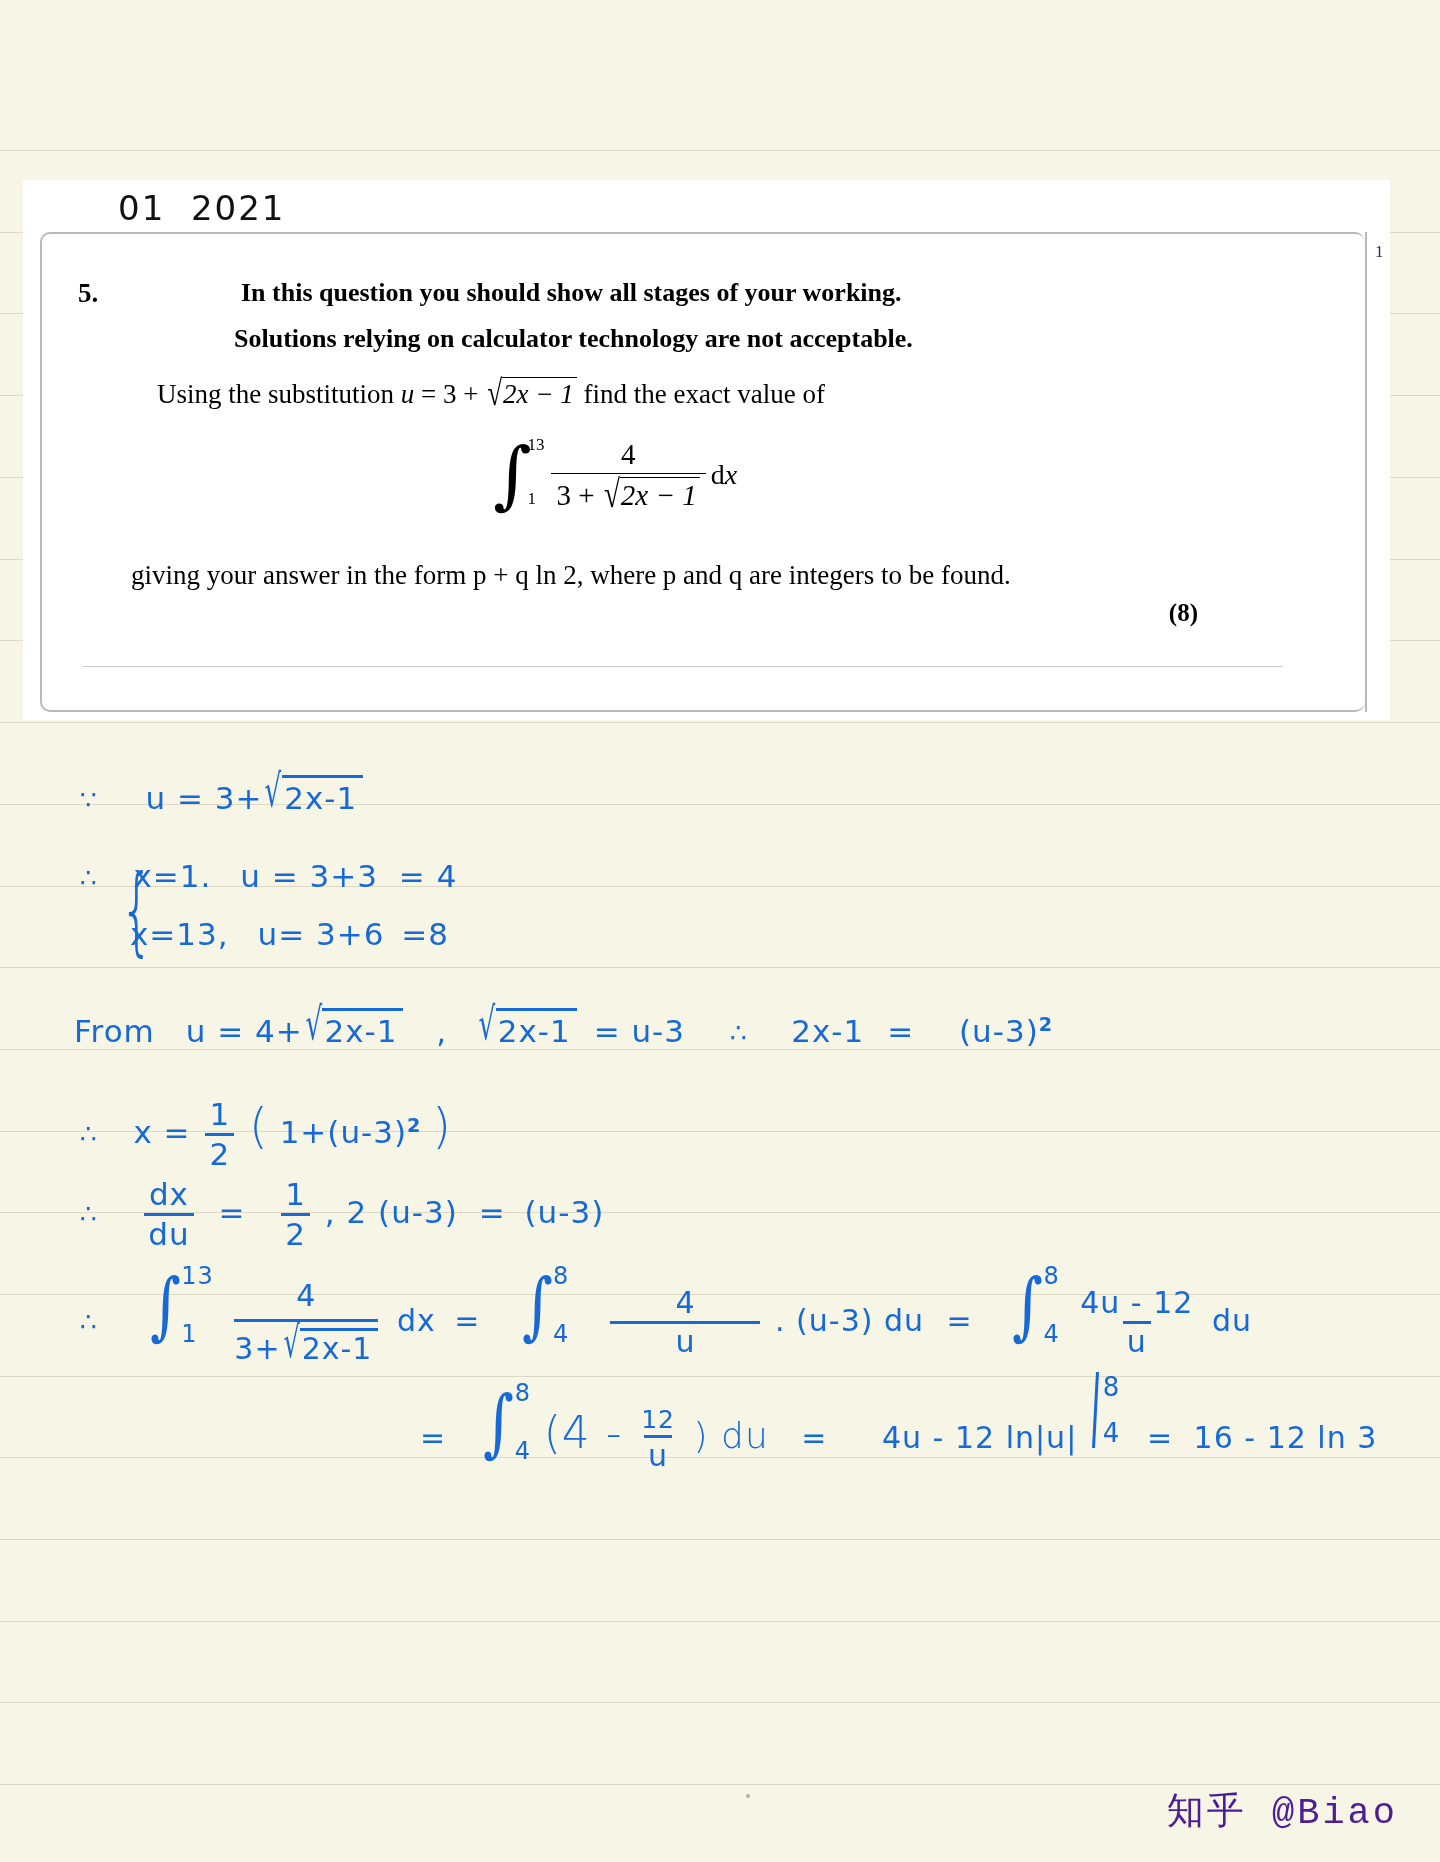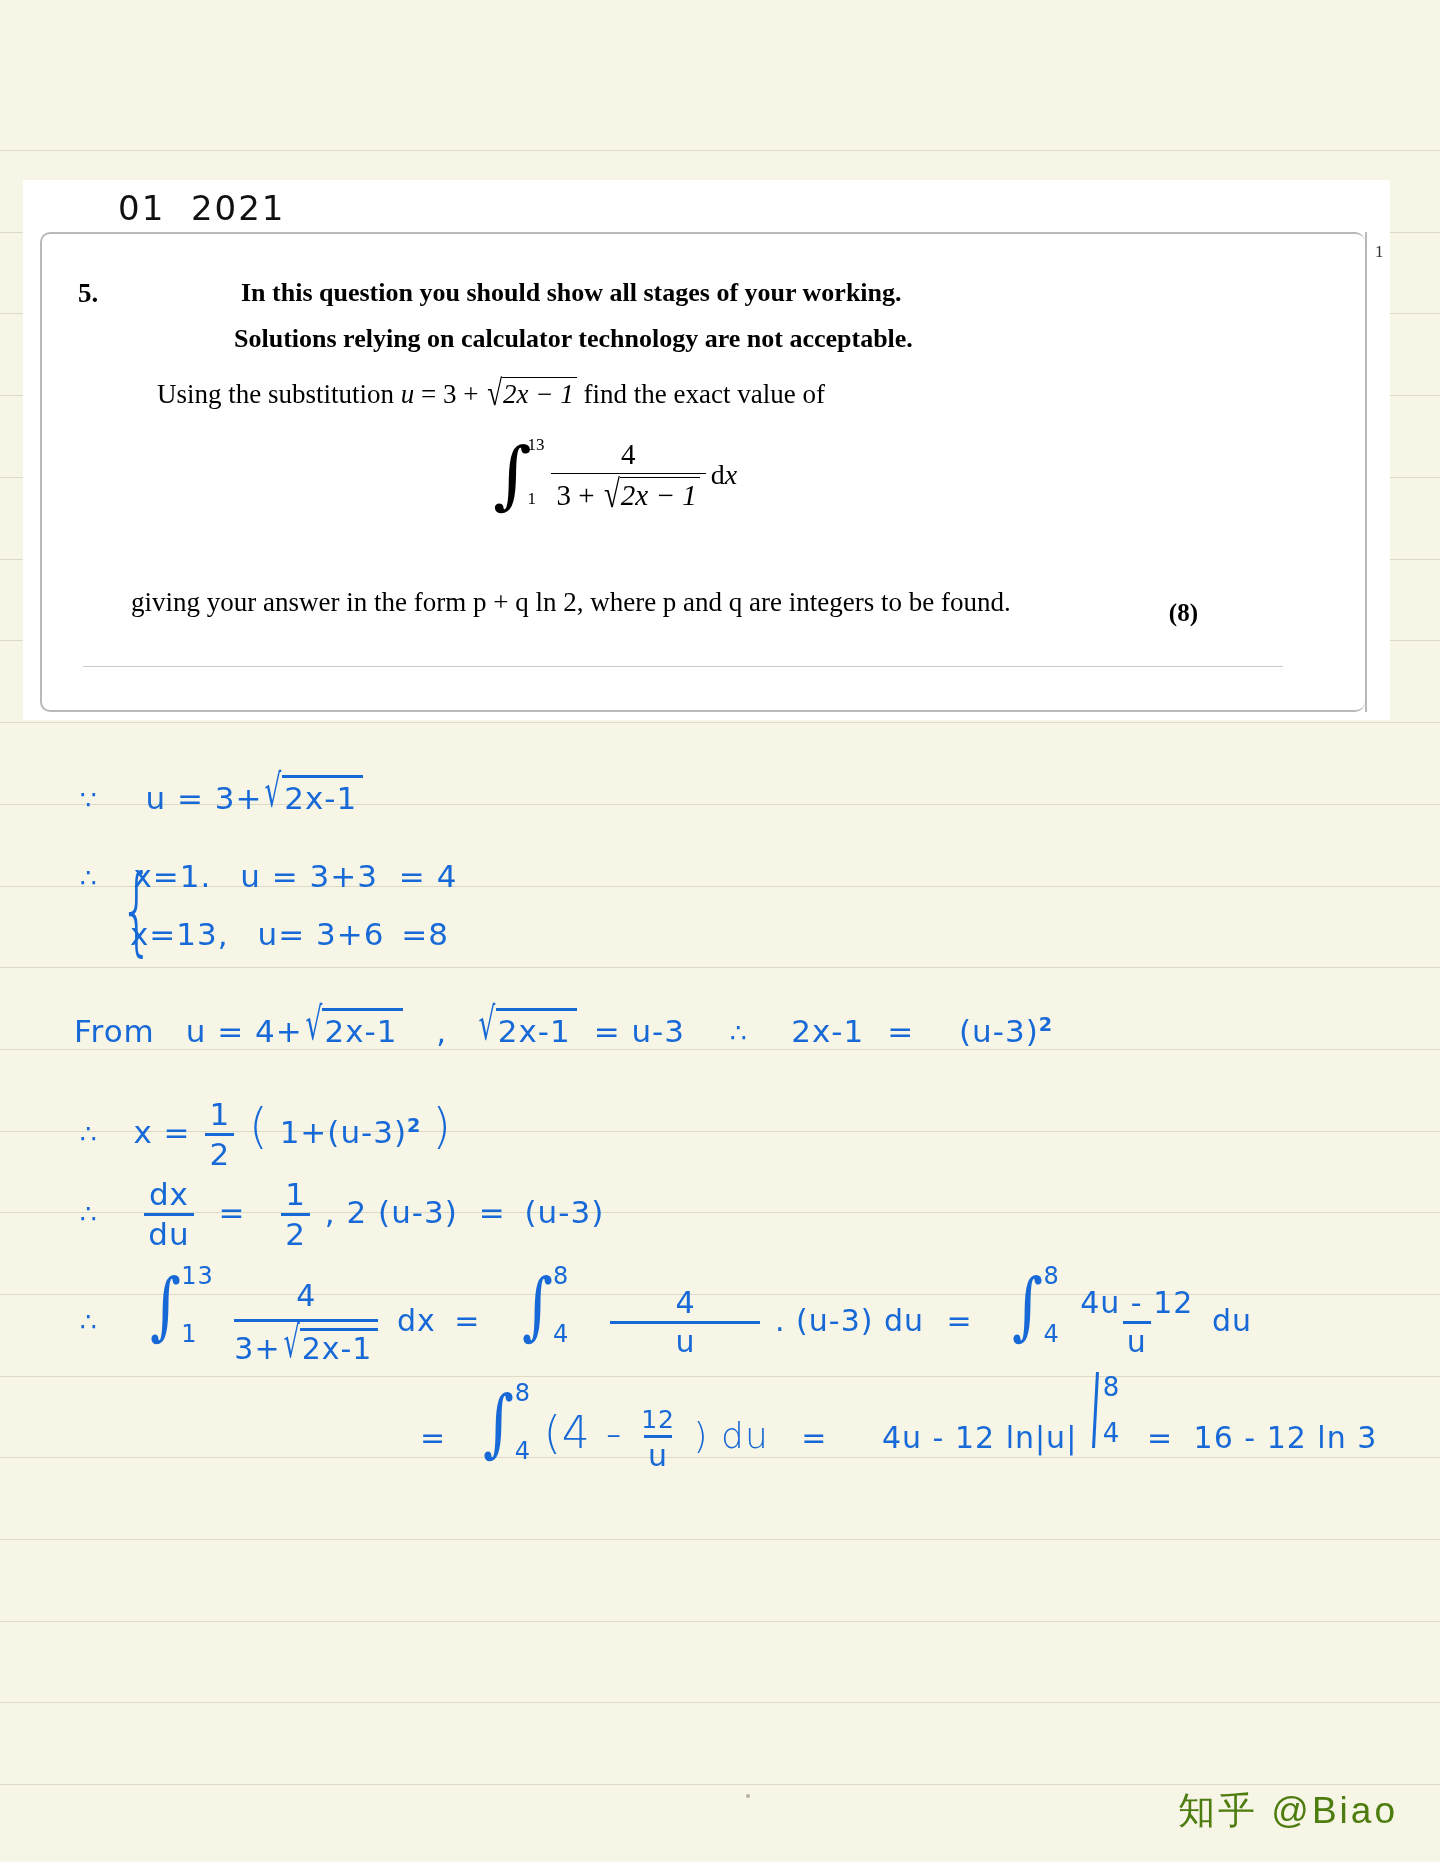--- a/index.html
+++ b/index.html
@@ -96,21 +96,21 @@
   #q-bold-1 { left: 218px; top: 98px; }
   #q-bold-2 { left: 211px; top: 144px; }
 
   .q-text {
     position: absolute;
     font-size: 27px;
     color: #000;
     white-space: nowrap;
   }
   #q-line-using { left: 108px; top: 197px; margin-left: 26px; }
-  #q-line-giving { left: 108px; top: 380px; margin-top: 27px; }
+  #q-line-giving { left: 108px; top: 380px; }
 
   #q-marks {
     position: absolute;
     right: 192px;
     top: 419px;
     font-weight: bold;
     font-size: 25px;
     color: #000;
   }
   #q-answer-rule {
@@ -281,23 +281,23 @@
     font-size: 26px;
     margin-left: 6px;
   }
 
   
   #watermark {
     position: absolute;
     right: 42px;
     bottom: 26px;
     z-index: 4;
-    font-family: Liberation Sans, sans-serif;
+    font-family: Liberation Mono, monospace;
     font-size: 37px;
-    color: #4d7c0f;
+    color: #4c1d95;
     letter-spacing: 3px;
     white-space: nowrap;
   }
   
   #stray-dot {
     position: absolute;
     left: 746px;
     top: 1794px;
     width: 4px;
     height: 4px;

